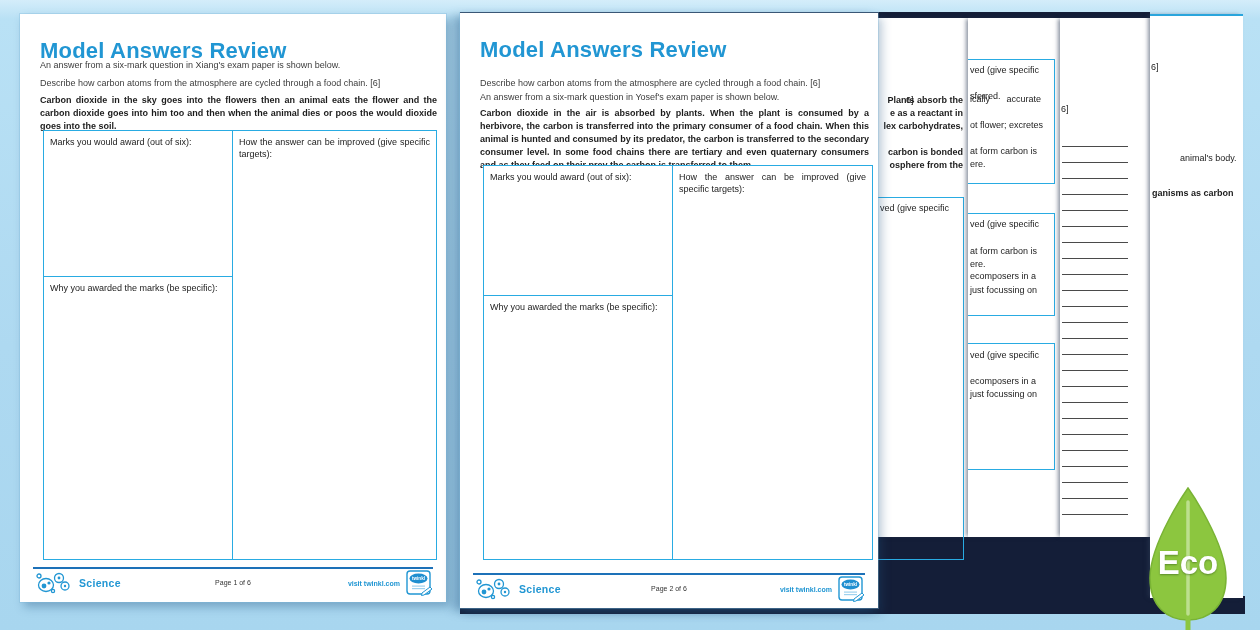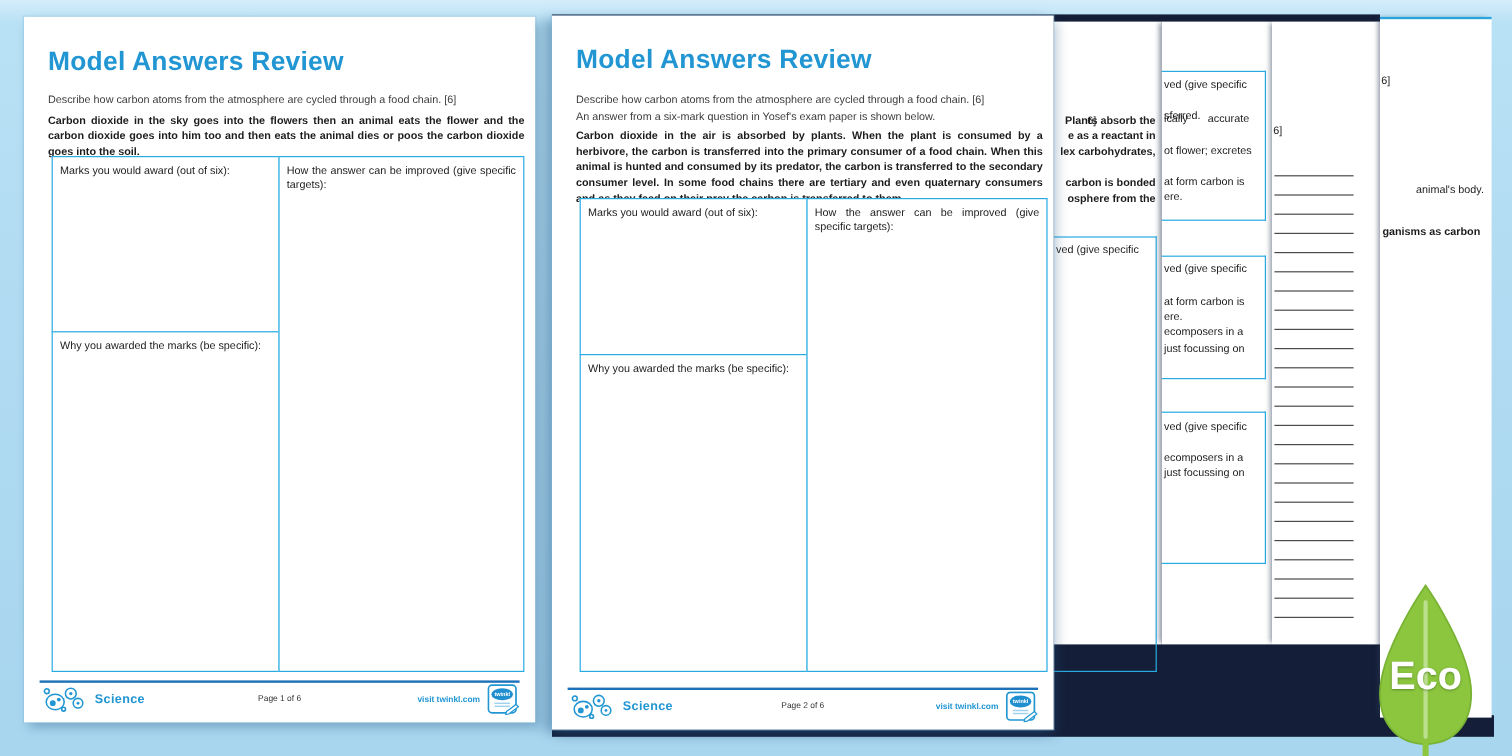--- a/index.html
+++ b/index.html
@@ -145,22 +145,23 @@
   </div>
 
   <div class="sheet sheet6">
     <div class="frag" style="left:1px; top:45px;">6]</div>
     <div class="frag lt" style="top:136px;margin-left:28px;">animal's body.</div>
     <div class="frag b lt" style="top:171px;">ganisms as carbon</div>
   </div>
 
   <div class="page page1">
     <div class="pg-title">Model Answers Review</div>
+    <div class="pg-intro i1">An answer from a six-mark question in Xiang's exam paper is shown below.</div>
     <div class="pg-intro i2">Describe how carbon atoms from the atmosphere are cycled through a food chain. [6]</div>
-    <div class="pg-answer">Carbon dioxide in the sky goes into the flowers then an animal eats the flower and the carbon dioxide goes into him too and then eats the animal dies or poos the carbon dioxide goes into the soil.</div>
+    <div class="pg-answer">Carbon dioxide in the sky goes into the flowers then an animal eats the flower and the carbon dioxide goes into him too and then when the animal dies or poos the would dioxide goes into the soil.</div>
     <div class="gridbox">
       <div class="cell tl">
           <span class="lbl">Marks you would award (out of six):</span>
         </div>
       <div class="cell bl">
           <span class="lbl">Why you awarded the marks (be specific):</span>
         </div>
       <div class="cell r">
           <span class="lbl">How the answer can be improved (give specific targets):</span>
         </div>

